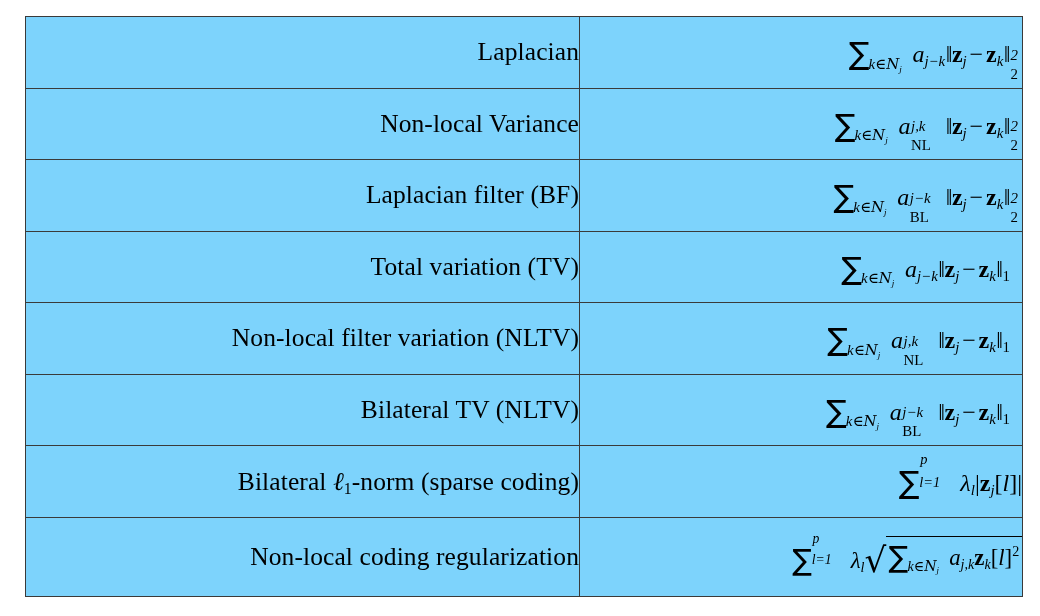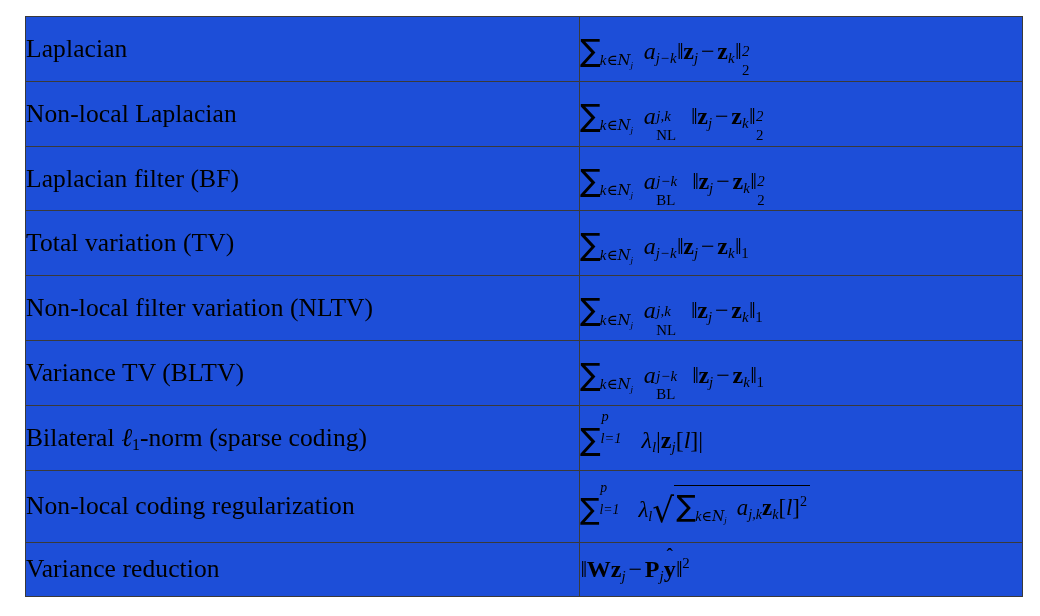--- a/index.html
+++ b/index.html
@@ -26,24 +26,24 @@
 
   table.reg-table {
     border-collapse: collapse;
     width: 997px;
     height: 581px;
     table-layout: fixed;
   }
 
   table.reg-table td {
     border: 1.1px solid #3a3a3a;
-    text-align: left;
+    text-align: right;
     vertical-align: middle;
     padding: 0;
-    background: #1d4ed8;
+    background: #7dd3fc;
   }
 
   col.col-name { width: 554px; }
   col.col-formula { width: 443px; }
 
   .name-cell {
     font-size: 25.5px;
     letter-spacing: 0.1px;
     line-height: 1.1;
     white-space: nowrap;
@@ -214,21 +214,21 @@
         <td class="name-cell">
           <span>Laplacian</span>
         </td>
         <td class="formula-cell">
           <span class="math"><span class="bigop">∑</span><span class="limits"><span class="lim-sub"><i>k</i>∈<span class="cal">N</span><sub><i>j</i></sub></span></span><span class="thin">&nbsp;</span><i>a</i><sub><i>j−k</i></sub><span class="dbar">‖</span><span class="bold-up">z</span><sub><i>j</i></sub><span class="minus">−</span><span class="bold-up">z</span><sub><i>k</i></sub><span class="dbar">‖</span><span class="subsup roman"><span class="s-sup">2</span><span class="s-sub">2</span></span>&nbsp;&nbsp;</span>
         </td>
       </tr>
 
       <tr>
         <td class="name-cell">
-          <span>Non-local Laplacian</span>
+          <span>Non-local Variance</span>
         </td>
         <td class="formula-cell">
           <span class="math"><span class="bigop">∑</span><span class="limits"><span class="lim-sub"><i>k</i>∈<span class="cal">N</span><sub><i>j</i></sub></span></span><span class="thin">&nbsp;</span><i>a</i><span class="subsup roman"><span class="s-sup" style="font-style:italic">j,k</span><span class="s-sub">NL</span></span><span style="display:inline-block;width:1.45em"></span><span class="dbar">‖</span><span class="bold-up">z</span><sub><i>j</i></sub><span class="minus">−</span><span class="bold-up">z</span><sub><i>k</i></sub><span class="dbar">‖</span><span class="subsup roman"><span class="s-sup">2</span><span class="s-sub">2</span></span>&nbsp;&nbsp;</span>
         </td>
       </tr>
 
       <tr>
         <td class="name-cell">
           <span>Laplacian filter (BF)</span>
         </td>
@@ -250,21 +250,21 @@
         <td class="name-cell">
           <span>Non-local filter variation (NLTV)</span>
         </td>
         <td class="formula-cell">
           <span class="math"><span class="bigop">∑</span><span class="limits"><span class="lim-sub"><i>k</i>∈<span class="cal">N</span><sub><i>j</i></sub></span></span><span class="thin">&nbsp;</span><i>a</i><span class="subsup roman"><span class="s-sup" style="font-style:italic">j,k</span><span class="s-sub">NL</span></span><span style="display:inline-block;width:1.45em"></span><span class="dbar">‖</span><span class="bold-up">z</span><sub><i>j</i></sub><span class="minus">−</span><span class="bold-up">z</span><sub><i>k</i></sub><span class="dbar">‖</span><sub class="up">1</sub>&nbsp;&nbsp;</span>
         </td>
       </tr>
 
       <tr>
         <td class="name-cell">
-          <span>Variance TV (BLTV)</span>
+          <span>Bilateral TV (NLTV)</span>
         </td>
         <td class="formula-cell">
           <span class="math"><span class="bigop">∑</span><span class="limits"><span class="lim-sub"><i>k</i>∈<span class="cal">N</span><sub><i>j</i></sub></span></span><span class="thin">&nbsp;</span><i>a</i><span class="subsup roman"><span class="s-sup" style="font-style:italic">j−k</span><span class="s-sub">BL</span></span><span style="display:inline-block;width:1.5em"></span><span class="dbar">‖</span><span class="bold-up">z</span><sub><i>j</i></sub><span class="minus">−</span><span class="bold-up">z</span><sub><i>k</i></sub><span class="dbar">‖</span><sub class="up">1</sub>&nbsp;&nbsp;</span>
         </td>
       </tr>
 
       <tr>
         <td class="name-cell">
           <span>Bilateral </span><span class="ell">ℓ</span><sub class="up">1</sub><span>-norm (sparse coding)</span>
         </td>
@@ -275,24 +275,16 @@
 
       <tr>
         <td class="name-cell">
           <span>Non-local coding regularization</span>
         </td>
         <td class="formula-cell">
           <span class="math" style="font-size:0.95em"><span class="bigop">∑</span><span class="sumpl"><span class="top">p</span><span class="bot">l=1</span></span><span style="display:inline-block;width:1.7em"></span><span style="font-style:italic">λ</span><sub><i>l</i></sub><span class="sqrt"><span class="radical">√</span><span class="radicand"><span class="bigop">∑</span><span class="limits"><span class="lim-sub"><i>k</i>∈<span class="cal">N</span><sub><i>j</i></sub></span></span><span class="thin">&nbsp;</span><i>a</i><sub><i>j,k</i></sub><span class="bold-up">z</span><sub><i>k</i></sub><span class="up">[</span><i>l</i><span class="up">]</span><sup class="up">2</sup></span></span></span>
         </td>
       </tr>
 
-      <tr>
-        <td class="name-cell">
-          <span>Variance reduction</span>
-        </td>
-        <td class="formula-cell">
-          <span class="math"><span class="dbar">‖</span><span class="bold-up">W</span><span class="bold-up">z</span><sub><i>j</i></sub><span class="minus">−</span><span class="bold-up">P</span><sub><i>j</i></sub><span class="hat-wrap"><span class="hat-mark">ˆ</span><span class="bold-up">y</span></span><span class="dbar">‖</span><sup class="up">2</sup></span>
-        </td>
-      </tr>
 
     </tbody>
   </table>
 </div>
 
 </body></html>

